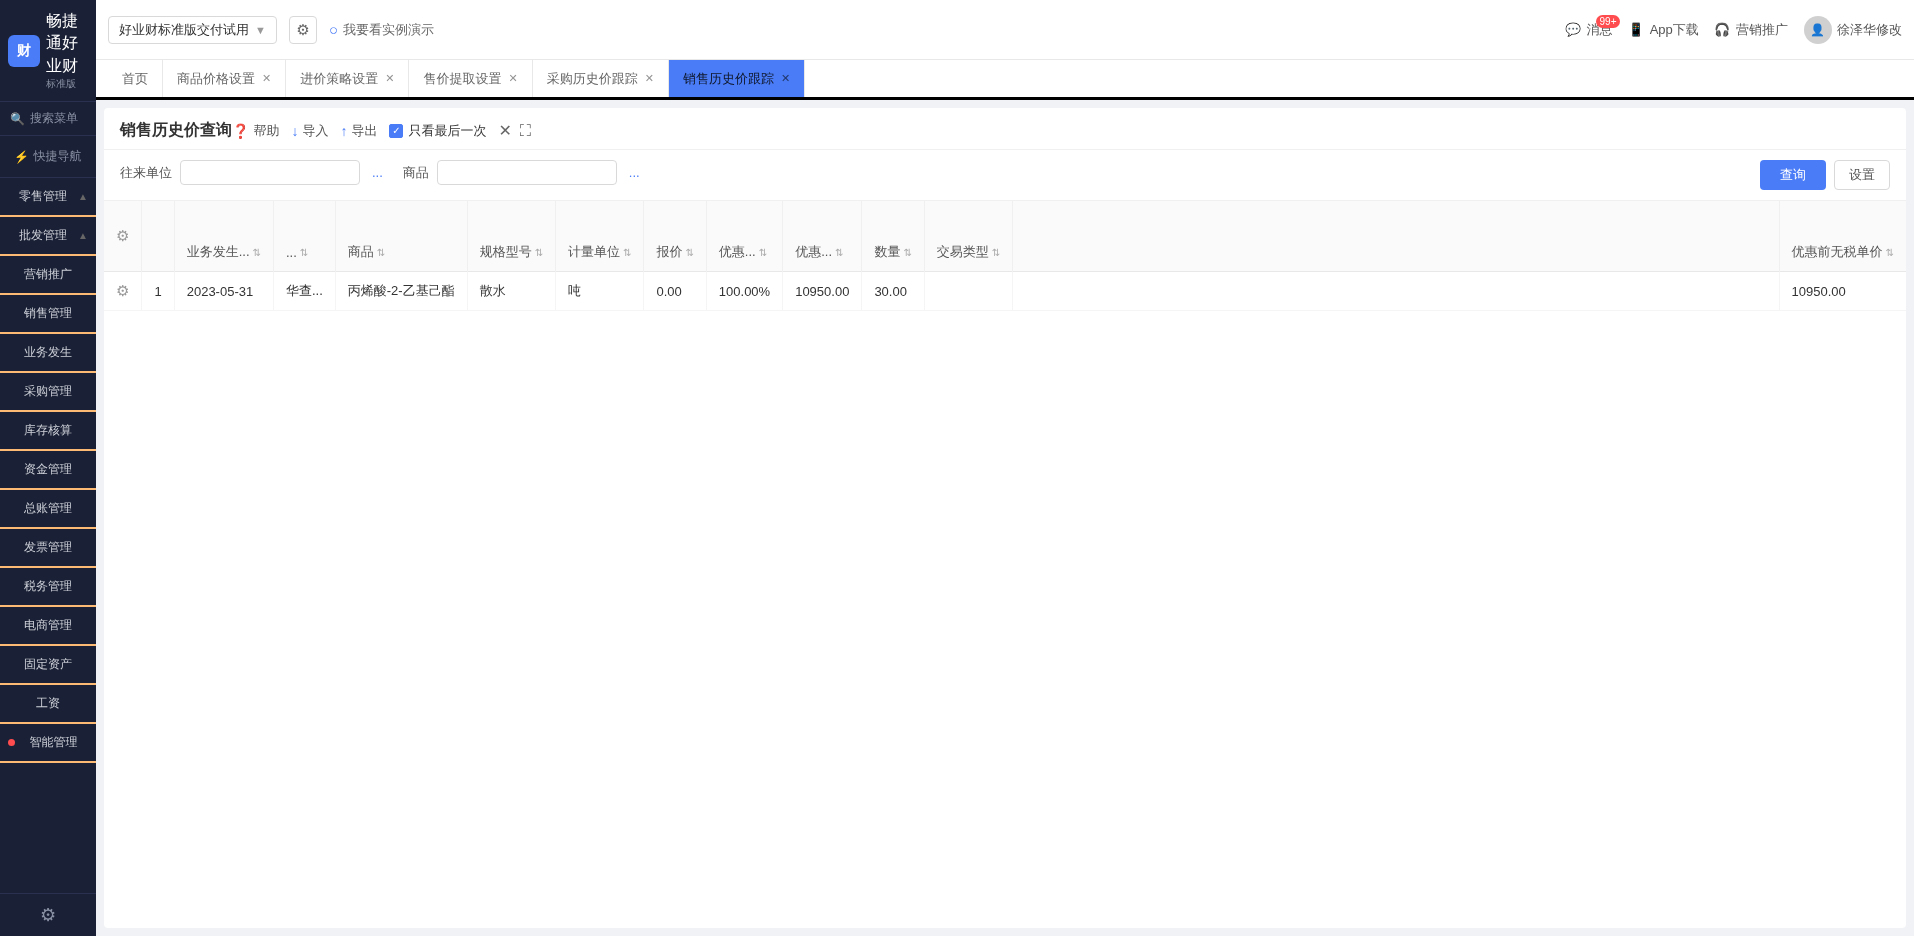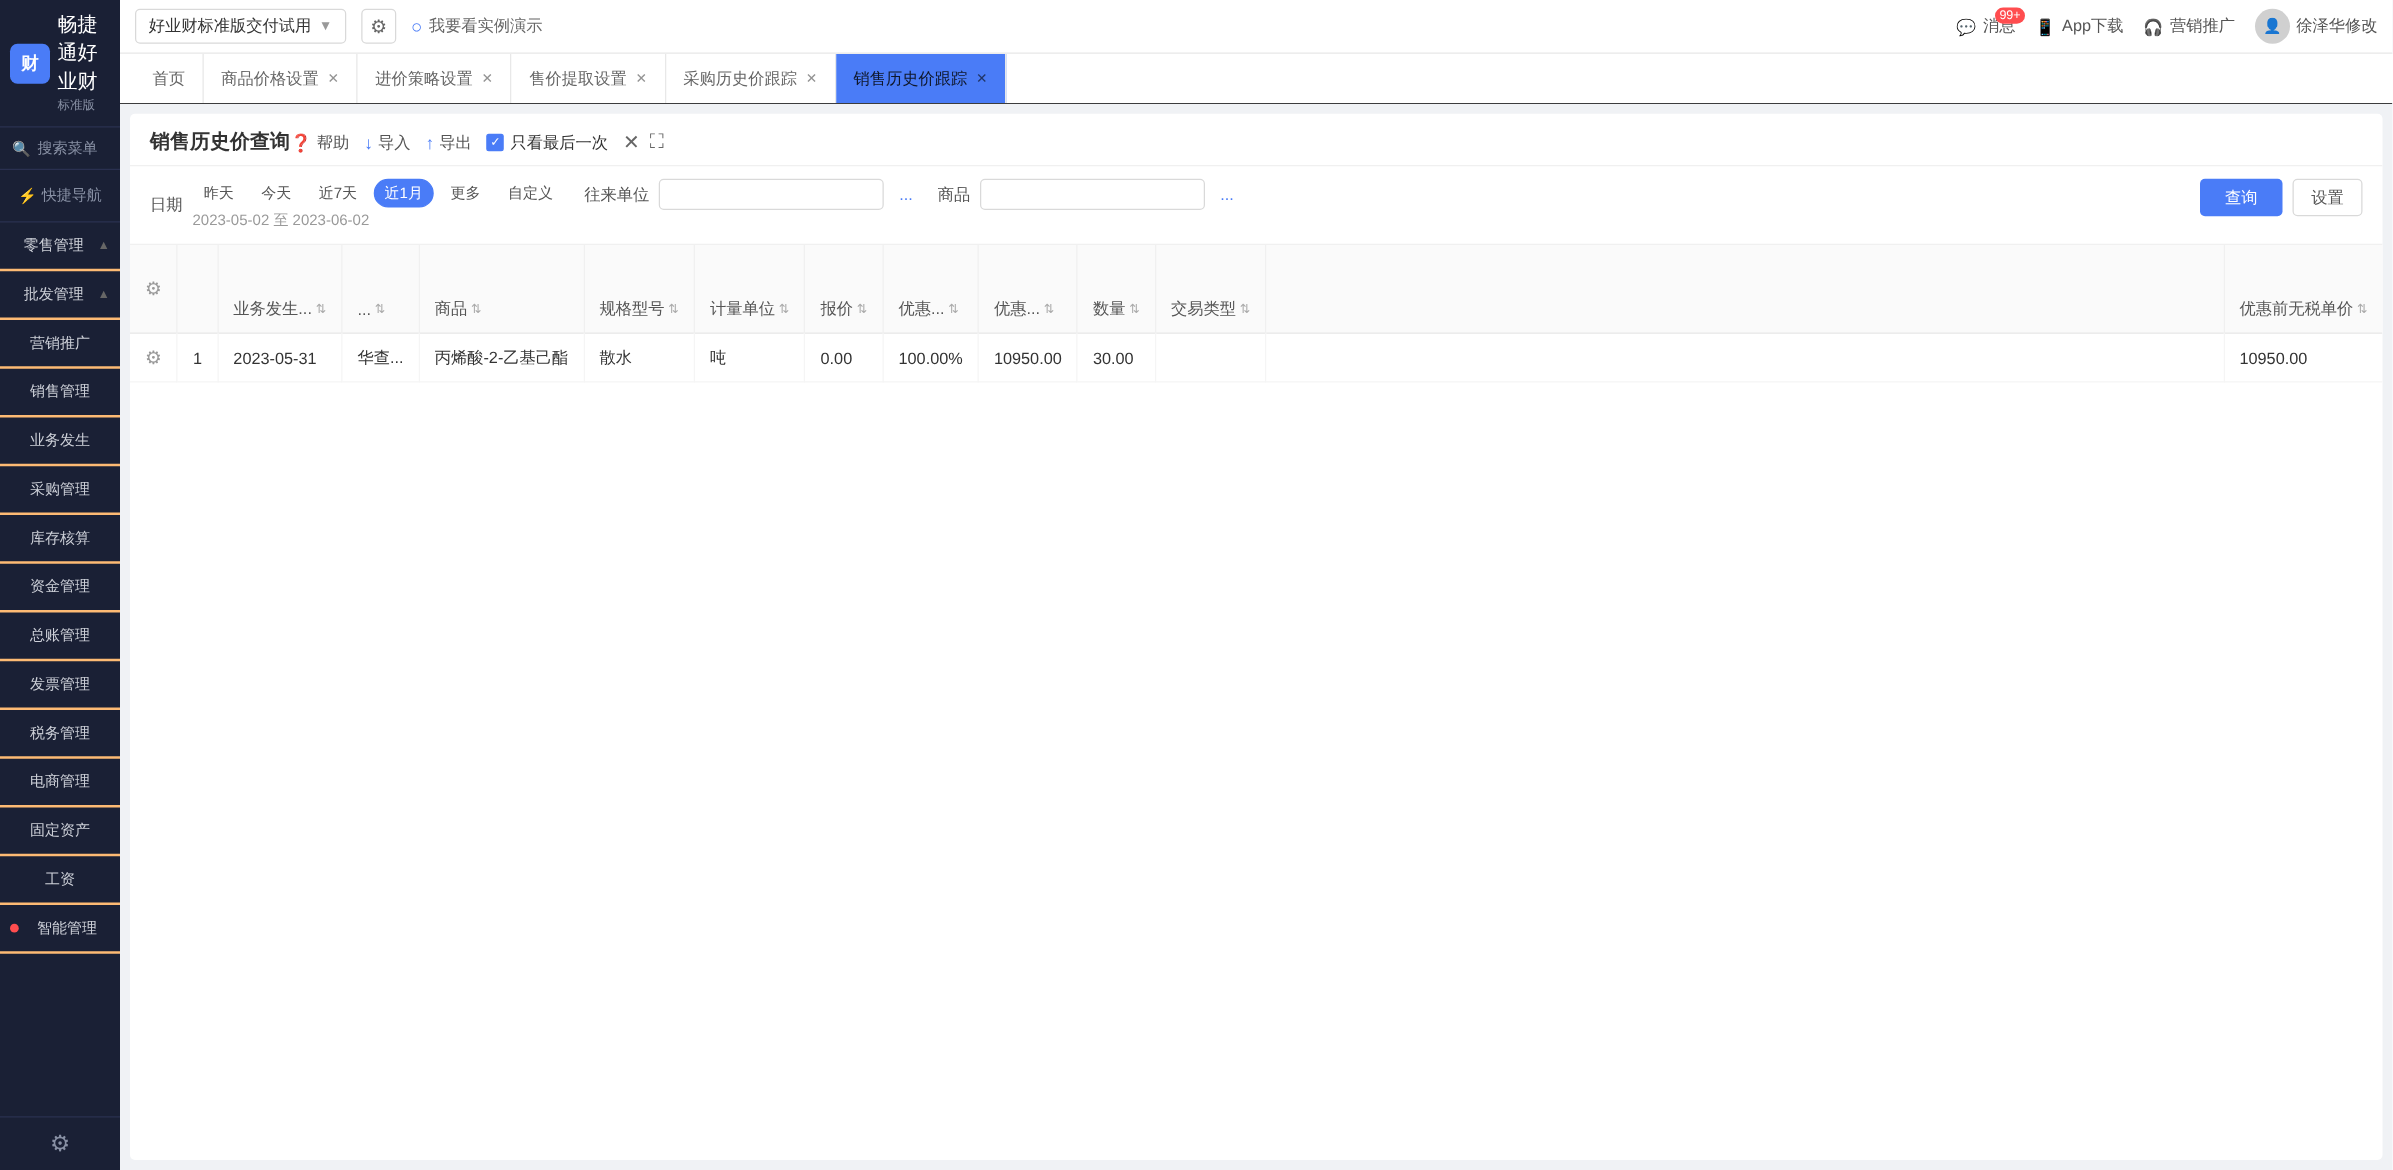--- a/index.html
+++ b/index.html
@@ -82,21 +82,21 @@
       background: #f0f2f5;
       overflow: hidden;
     }
 
     
     .topbar {
       background: #fff;
       display: flex;
       align-items: center;
       padding: 0 12px;
-      height: 43px;
+      height: 60px;
       border-bottom: 1px solid #e8e8e8;
       gap: 12px;
     }
     .topbar-version-select {
       display: flex; align-items: center; gap: 6px;
       border: 1px solid #d9d9d9; border-radius: 4px;
       padding: 4px 10px; font-size: 13px; cursor: pointer;
       background: #fff; min-width: 160px;
     }
     .topbar-version-select .arrow { color: #999; font-size: 11px; }
@@ -129,21 +129,21 @@
       width: 28px; height: 28px; background: #d0d0d0; border-radius: 50%;
       display: flex; align-items: center; justify-content: center; font-size: 12px; color: #555;
     }
 
     
     .tabbar {
       background: #fff;
       display: flex;
       align-items: center;
       padding: 0 12px;
-      border-bottom: 1px solid #000000;
+      border-bottom: 3px solid #000000;
       height: 40px;
       gap: 0;
       overflow-x: auto;
     }
     .tabbar::-webkit-scrollbar { height: 0; }
     .tab {
       display: flex; align-items: center; gap: 5px;
       padding: 0 14px;
       height: 40px; font-size: 13px;
       cursor: pointer; color: #666;
@@ -434,34 +434,20 @@
           <span>只看最后一次</span>
         </div>
         <div class="window-controls">
           <button class="win-btn">✕</button>
           <button class="win-btn">⛶</button>
         </div>
       </div>
     </div>
 
     <div class="filter-area">
-      <div class="filter-group">
-        <span class="filter-label">日期</span>
-        <div>
-          <div class="filter-date-btns" id="date-btns-container">
-              <span class="date-btn">昨天</span>
-              <span class="date-btn">今天</span>
-              <span class="date-btn">近7天</span>
-              <span class="date-btn active">近1月</span>
-              <span class="date-btn">更多</span>
-              <span class="date-btn">自定义</span>
-            </div>
-          <div class="filter-date-range">2023-05-02 至 2023-06-02</div>
-        </div>
-      </div>
 
       <div class="filter-input-group">
         <span class="filter-label">往来单位</span>
         <input class="filter-input" type="text" placeholder="" style="">
         <span class="filter-dots">...</span>
       </div>
 
       <div class="filter-input-group">
         <span class="filter-label">商品</span>
         <input class="filter-input" type="text" style="">

